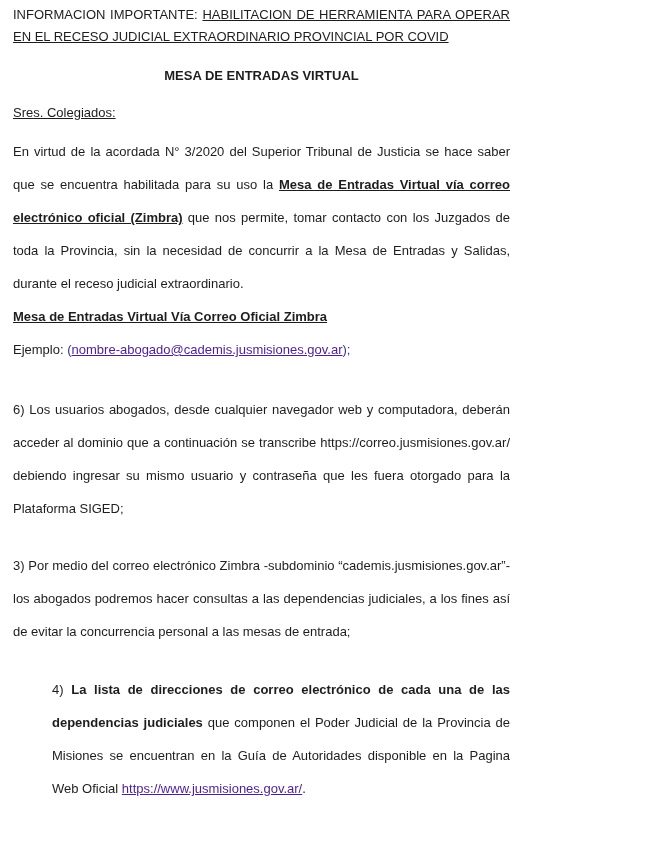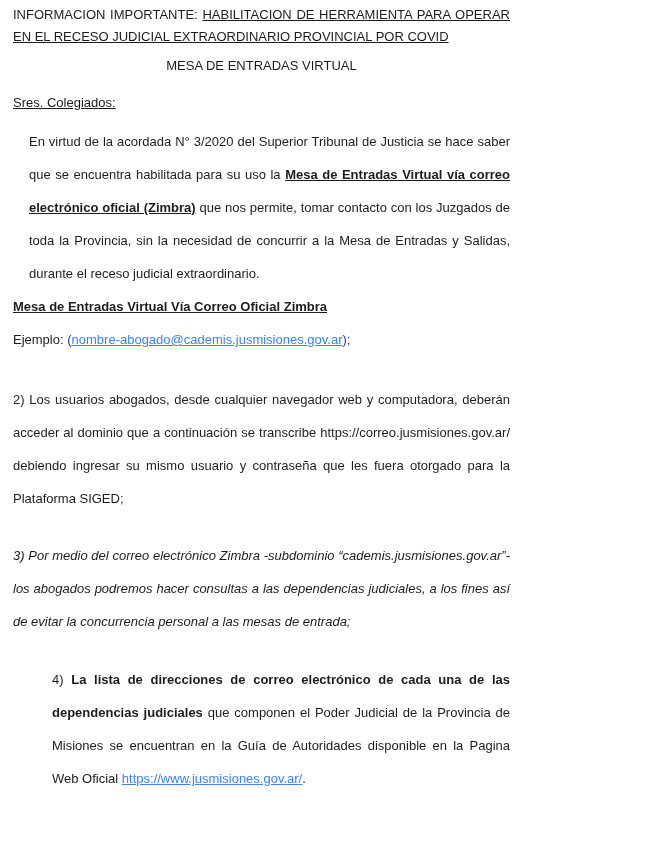--- a/index.html
+++ b/index.html
@@ -17,43 +17,43 @@
     width: 525px;
     height: 867px;
   }
   .hdr {
     line-height: 22px;
     text-align: justify;
   }
   .u { text-decoration: underline; text-align: right; }
   .b { font-weight: bold; }
   .title {
-    margin-top: 7px;
+    margin-top: 17px;
     line-height: 22px;
-    font-weight: normal;
+    font-weight: bold;
     text-align: center;
   }
   .salut {
     margin-top: 15px;
     line-height: 22px;
   }
   .body-p {
     line-height: 33px;
     text-align: justify;
   }
-  .p1 { margin-top: 11px; margin-left: 16px; }
+  .p1 { margin-top: 11px; }
   .section { margin-top: 21px; line-height: 33px; }
   .sub { line-height: 33px; font-weight: bold; text-decoration: underline; }
   .example { line-height: 33px; }
   .item2 { margin-top: 27px; }
-  .item3 { margin-top: 24px; font-style: italic; }
+  .item3 { margin-top: 24px; }
   .item4 { margin-top: 25px; margin-left: 39px; }
   .footer-line { line-height: 33px; }
   a.lnk, .lnk {
-    color: #3b82f6;
+    color: #4c1d95;
     text-decoration: underline;
     cursor: pointer;
   }
   .lnk-plain {
     color: #333399;
     text-decoration: none;
   }
 </style>
 </head>
 <body>
@@ -67,21 +67,21 @@
   <p class="salut"><span class="u">Sres. Colegiados:</span></p>
 
   <p class="body-p p1"><span>En virtud de la acordada N° 3/2020 del Superior Tribunal de Justicia se hace saber que se  encuentra habilitada para su uso la </span><span class="b u">Mesa de Entradas Virtual vía correo electrónico oficial (Zimbra)</span><span> que nos permite, tomar contacto con los Juzgados de toda la Provincia, sin la necesidad de concurrir a la Mesa de Entradas y Salidas, durante el receso judicial extraordinario.</span></p>
 
 
   <p class="sub">Mesa de Entradas Virtual Vía Correo Oficial Zimbra</p>
 
 
   <p class="example"><span>Ejemplo: </span><span class="lnk-plain">(</span><a class="lnk">nombre-abogado@cademis.jusmisiones.gov.ar</a><span class="lnk-plain">);</span></p>
 
-  <p class="body-p item2">2) Los usuarios abogados, desde cualquier navegador web y computadora, deberán acceder al dominio que a continuación se transcribe https://correo.jusmisiones.gov.ar/ debiendo ingresar su mismo usuario y contraseña que les fuera otorgado para la Plataforma SIGED;</p>
+  <p class="body-p item2">6) Los usuarios abogados, desde cualquier navegador web y computadora, deberán acceder al dominio que a continuación se transcribe https://correo.jusmisiones.gov.ar/ debiendo ingresar su mismo usuario y contraseña que les fuera otorgado para la Plataforma SIGED;</p>
 
   <p class="body-p item3">3) Por medio del correo electrónico Zimbra -subdominio “cademis.jusmisiones.gov.ar”- los abogados podremos hacer consultas a las dependencias judiciales, a los fines así de evitar la concurrencia personal a las mesas de entrada;</p>
 
   <p class="body-p item4"><span>4) </span><span class="b">La lista de direcciones de correo electrónico de cada una de las dependencias judiciales</span><span> que componen el Poder Judicial de la Provincia de Misiones se encuentran en la Guía de Autoridades disponible en la Pagina Web Oficial </span><a class="lnk">https://www.jusmisiones.gov.ar/</a><span>.</span></p>
 
   <p class="footer-line"></p>
 
 </div>
 
 </body></html>

